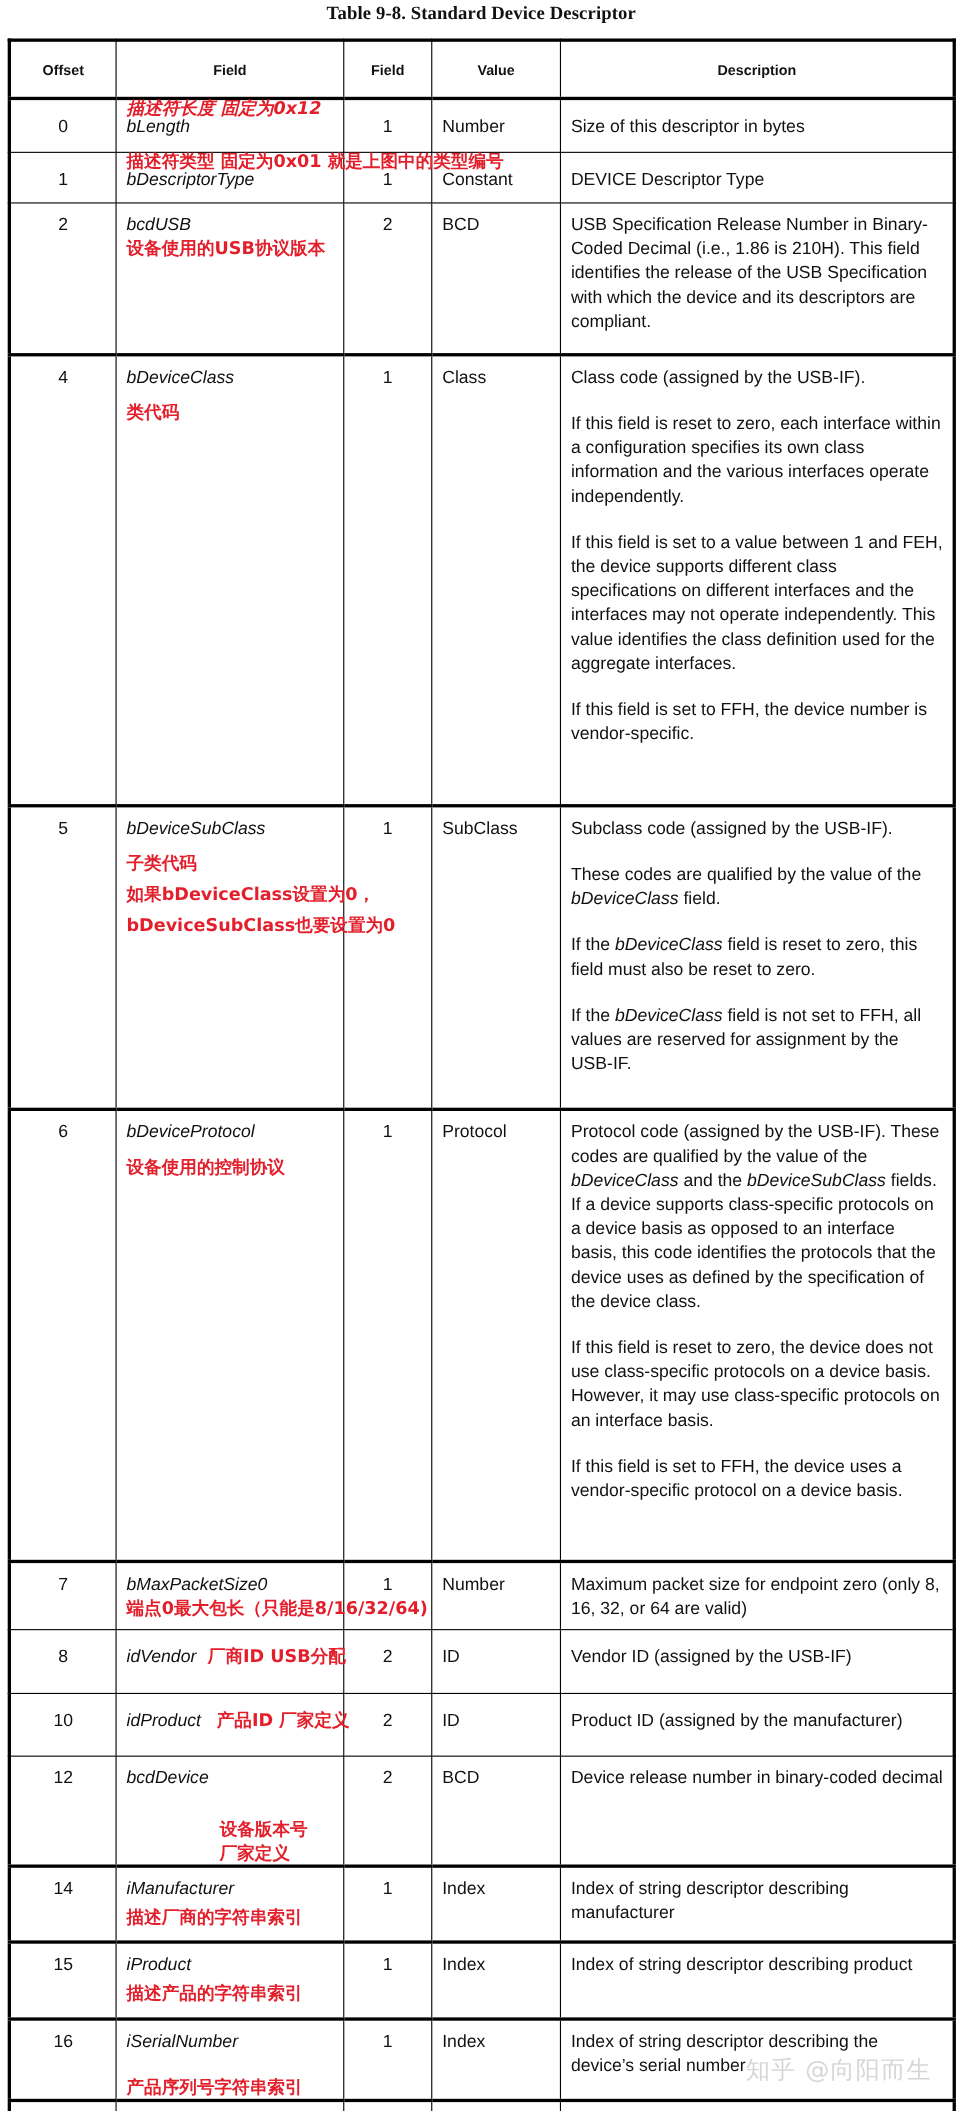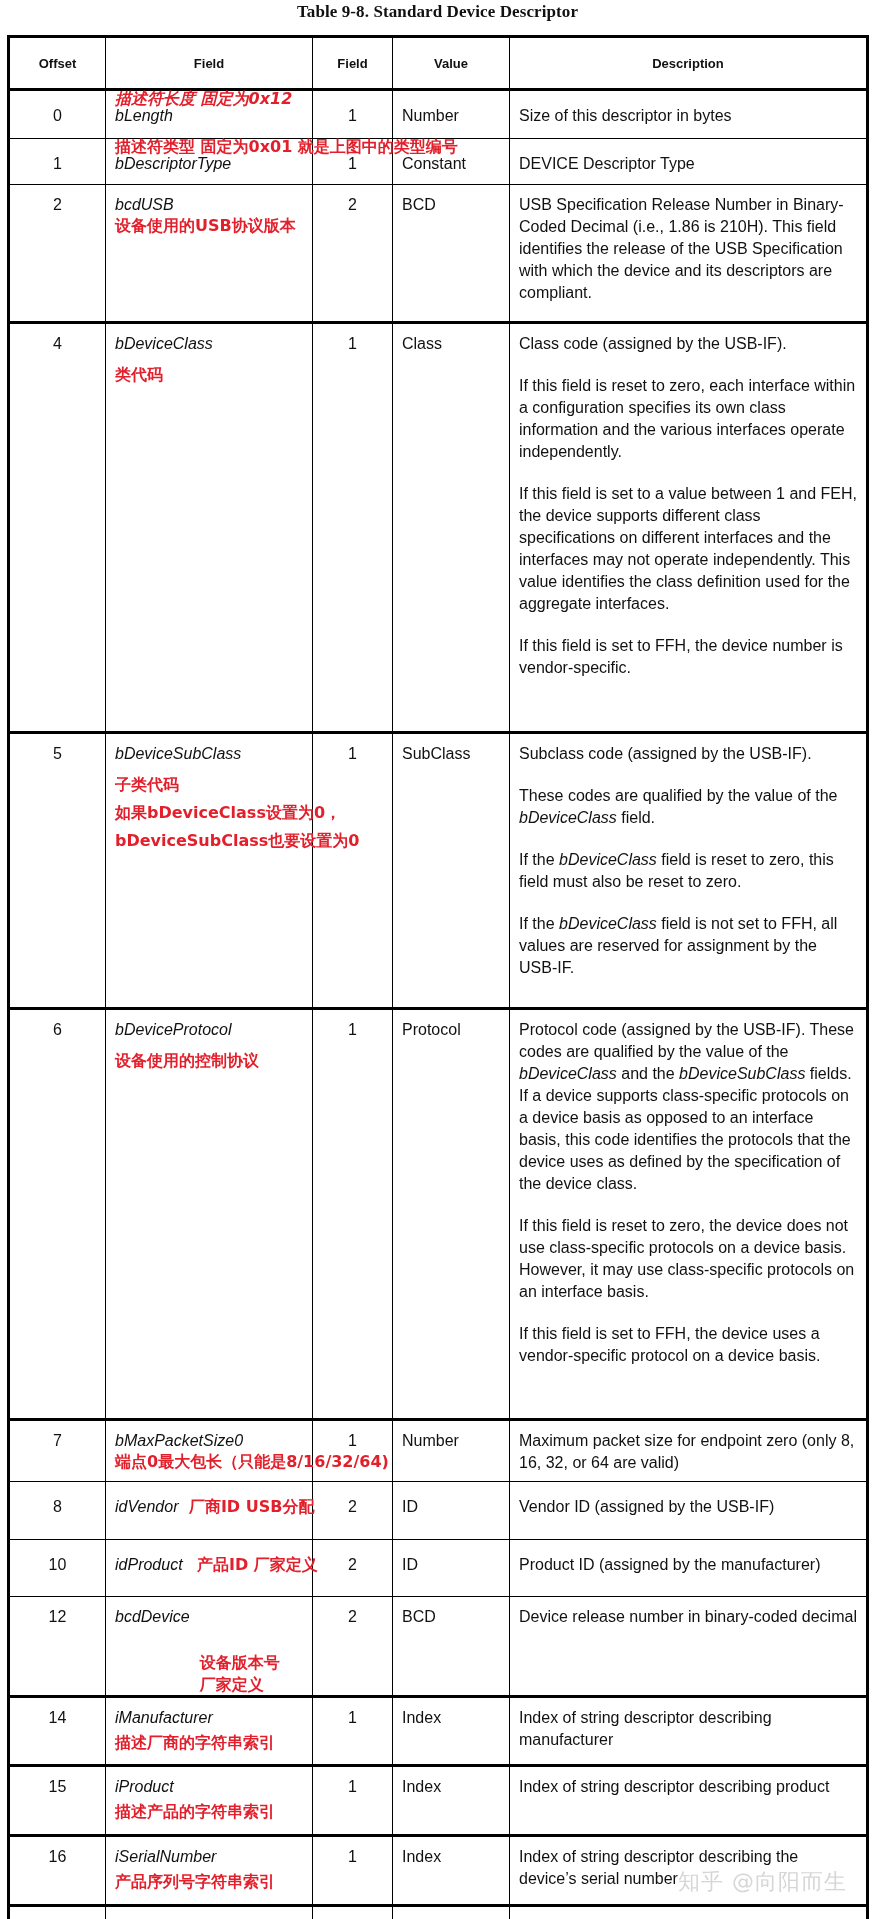--- a/index.html
+++ b/index.html
@@ -337,21 +337,21 @@
         </td>
     </tr>
 
     <tr class="thick" style="height:70px;">
       <td class="c-off">
           <div class="inner">16</div>
         </td>
       <td>
           <div class="inner">
         <span class="fname">iSerialNumber</span>
-        <span class="note" style="margin-top:4px;">产品序列号字符串索引</span>
+        <span class="note" style="margin-top:20px;">产品序列号字符串索引</span>
       </div>
         </td>
       <td class="c-size">
           <div class="inner">1</div>
         </td>
       <td>
           <div class="inner">Index</div>
         </td>
       <td>
           <div class="inner desc">Index of string descriptor describing the device’s serial number</div>

